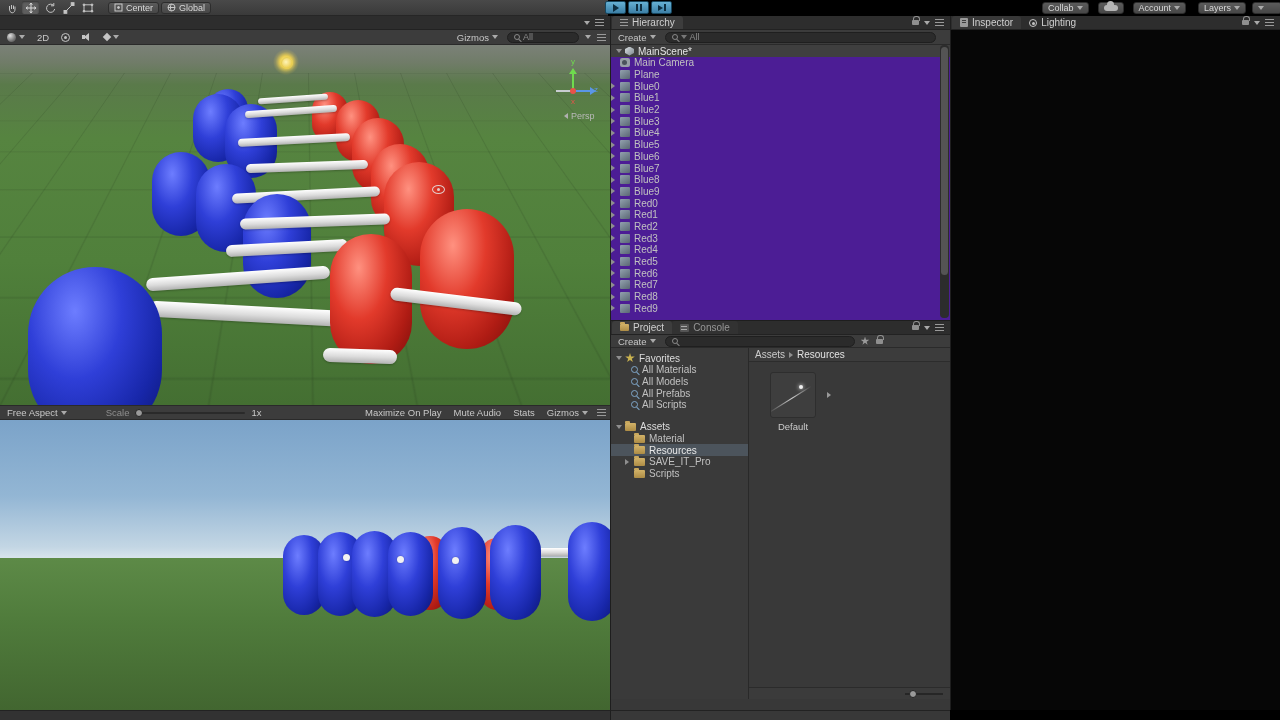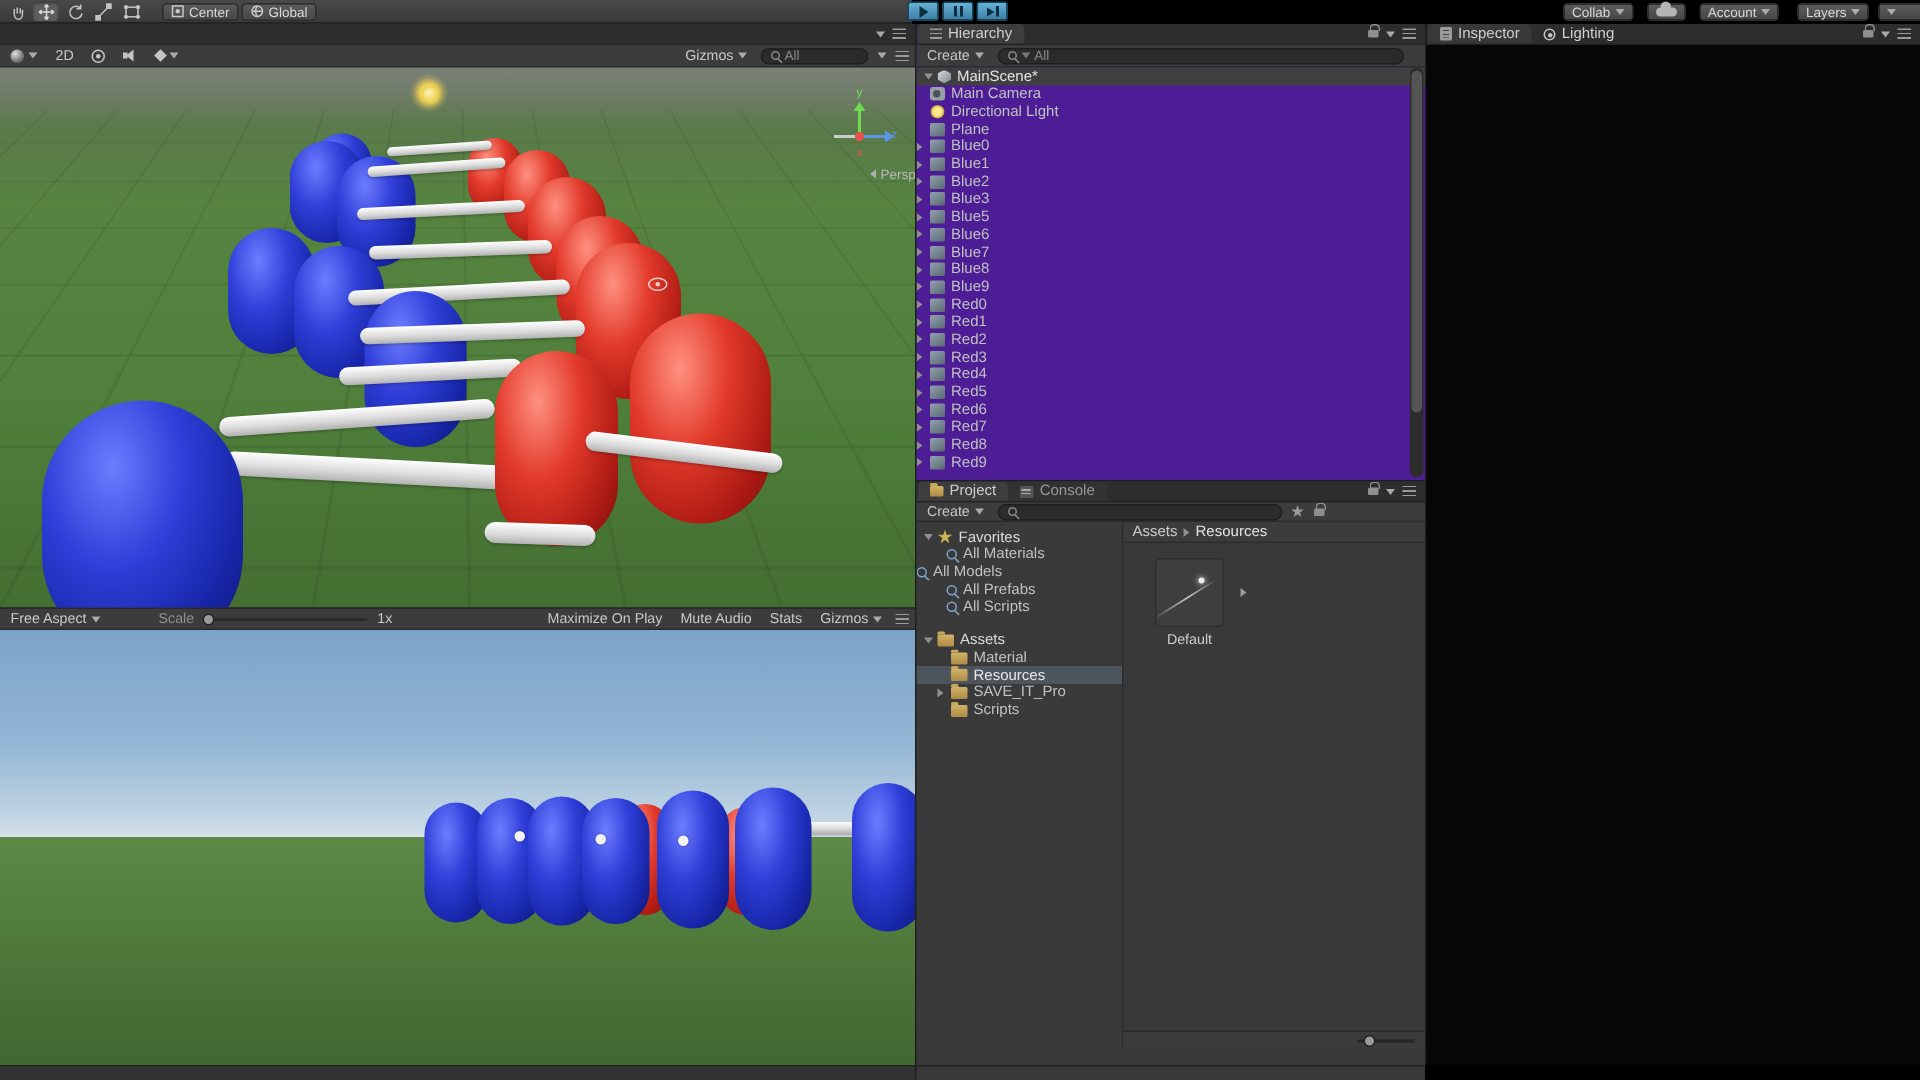--- a/index.html
+++ b/index.html
@@ -316,21 +316,21 @@
       <div class="axis" style="left:22px;top:14px;width:2px;height:18px;background:#6fdb4e;"></div>
       <div class="axis" style="left:19px;top:9px;border-left:4px solid transparent;border-right:4px solid transparent;border-bottom:6px solid #6fdb4e;"></div>
       <div class="axis" style="left:25px;top:31px;width:16px;height:2px;background:#5a96e8;"></div>
       <div class="axis" style="left:40px;top:28px;border-top:4px solid transparent;border-bottom:4px solid transparent;border-left:6px solid #5a96e8;"></div>
       <div class="axis" style="left:6px;top:31px;width:16px;height:2px;background:#c9cdd1;"></div>
       <div class="axis" style="left:20px;top:29px;width:6px;height:6px;border-radius:50%;background:#e8524a;"></div>
       <span class="axis" style="left:21px;top:-2px;color:#6fdb4e;font-size:8px;">y</span>
       <span class="axis" style="left:44px;top:26px;color:#5a96e8;font-size:8px;">z</span>
       <span class="axis" style="left:21px;top:38px;color:#e8524a;font-size:8px;">x</span>
     </div>
-    <div id="persp-label" style="left:580px;top:66px;">
+    <div id="persp-label" style="left:564px;top:66px;">
       <span class="tri-left"></span>
       <span>Persp</span>
     </div>
     <div id="eye-cursor" style="left:432px;top:140px;z-index:20"></div>
   </div>
 
   <div class="abs panel-toolbar" id="game-toolbar">
     <div class="flat-btn">
       <span>Free Aspect</span>
       <span class="caret"></span>
@@ -409,25 +409,20 @@
         <span class="scene-ico"></span>
         <span style="color:#e4e4e4;">MainScene*</span>
       </div>
       <div>
 
       <div class="trow" data-icon="camera">
             <span class="arrow"></span>
             <span class="row-icon"></span>
             <span class="row-label">Main Camera</span>
           </div>
-          <div class="trow" data-icon="light">
-            <span class="arrow"></span>
-            <span class="row-icon"></span>
-            <span class="row-label">Directional Light</span>
-          </div>
           <div class="trow" data-icon="cube">
             <span class="arrow"></span>
             <span class="row-icon"></span>
             <span class="row-label">Plane</span>
           </div>
           <div class="trow has-children" data-icon="cube">
             <span class="arrow"></span>
             <span class="row-icon"></span>
             <span class="row-label">Blue0</span>
           </div>
@@ -438,20 +433,25 @@
           </div>
           <div class="trow has-children" data-icon="cube">
             <span class="arrow"></span>
             <span class="row-icon"></span>
             <span class="row-label">Blue2</span>
           </div>
           <div class="trow has-children" data-icon="cube">
             <span class="arrow"></span>
             <span class="row-icon"></span>
             <span class="row-label">Blue3</span>
+          </div>
+          <div class="trow has-children" data-icon="cube">
+            <span class="arrow"></span>
+            <span class="row-icon"></span>
+            <span class="row-label">Blue4</span>
           </div>
           <div class="trow has-children" data-icon="cube">
             <span class="arrow"></span>
             <span class="row-icon"></span>
             <span class="row-label">Blue5</span>
           </div>
           <div class="trow has-children" data-icon="cube">
             <span class="arrow"></span>
             <span class="row-icon"></span>
             <span class="row-label">Blue6</span>
@@ -563,21 +563,21 @@
           <span class="arrow-open"></span>
           <span class="star"></span>
           <span style="color:#dcdcdc;">Favorites</span>
         </div>
         <div>
 
         <div class="trow" style="padding-left:20px;" data-icon="query">
               <span class="row-icon"></span>
               <span class="row-label">All Materials</span>
             </div>
-            <div class="trow" style="" data-icon="query">
+            <div class="trow" style="padding-left:20px;" data-icon="query">
               <span class="row-icon"></span>
               <span class="row-label">All Models</span>
             </div>
             <div class="trow" style="padding-left:20px;" data-icon="query">
               <span class="row-icon"></span>
               <span class="row-label">All Prefabs</span>
             </div>
             <div class="trow" style="padding-left:20px;" data-icon="query">
               <span class="row-icon"></span>
               <span class="row-label">All Scripts</span>

